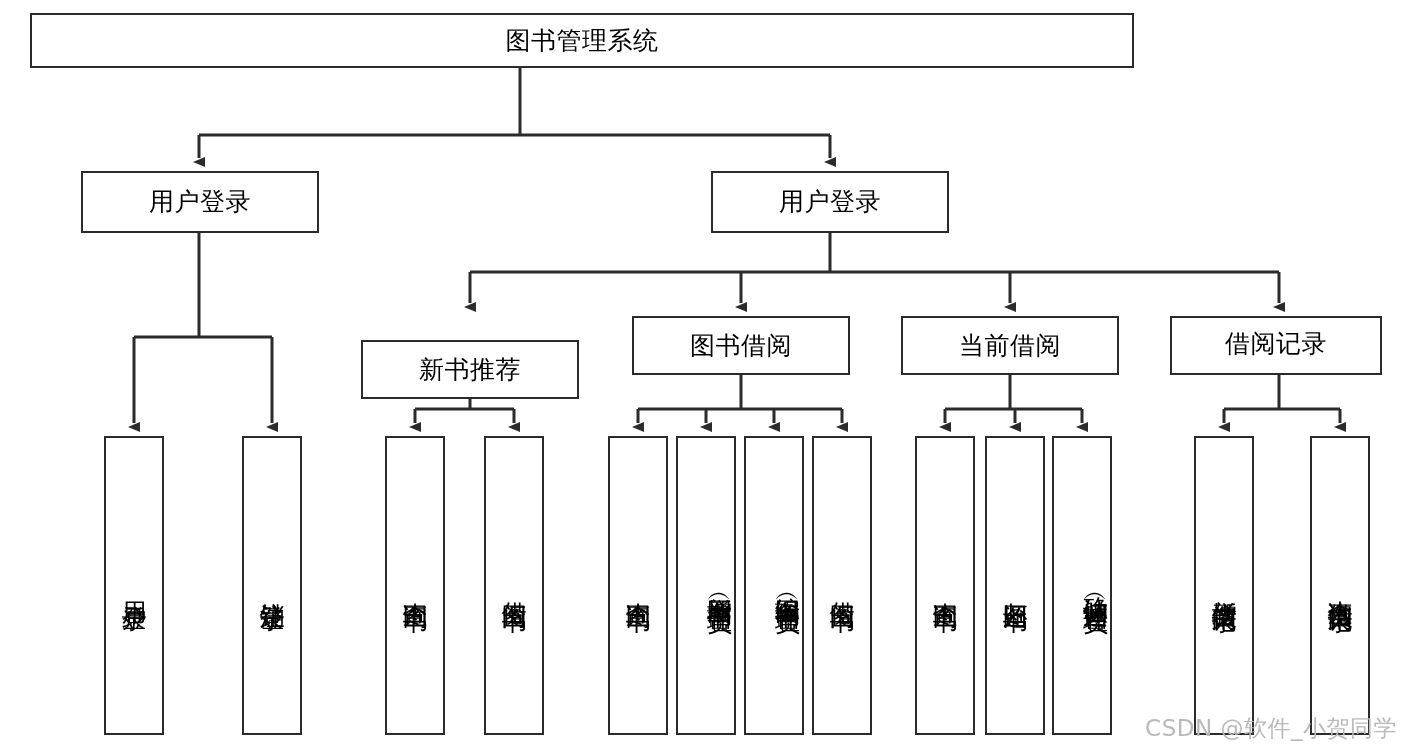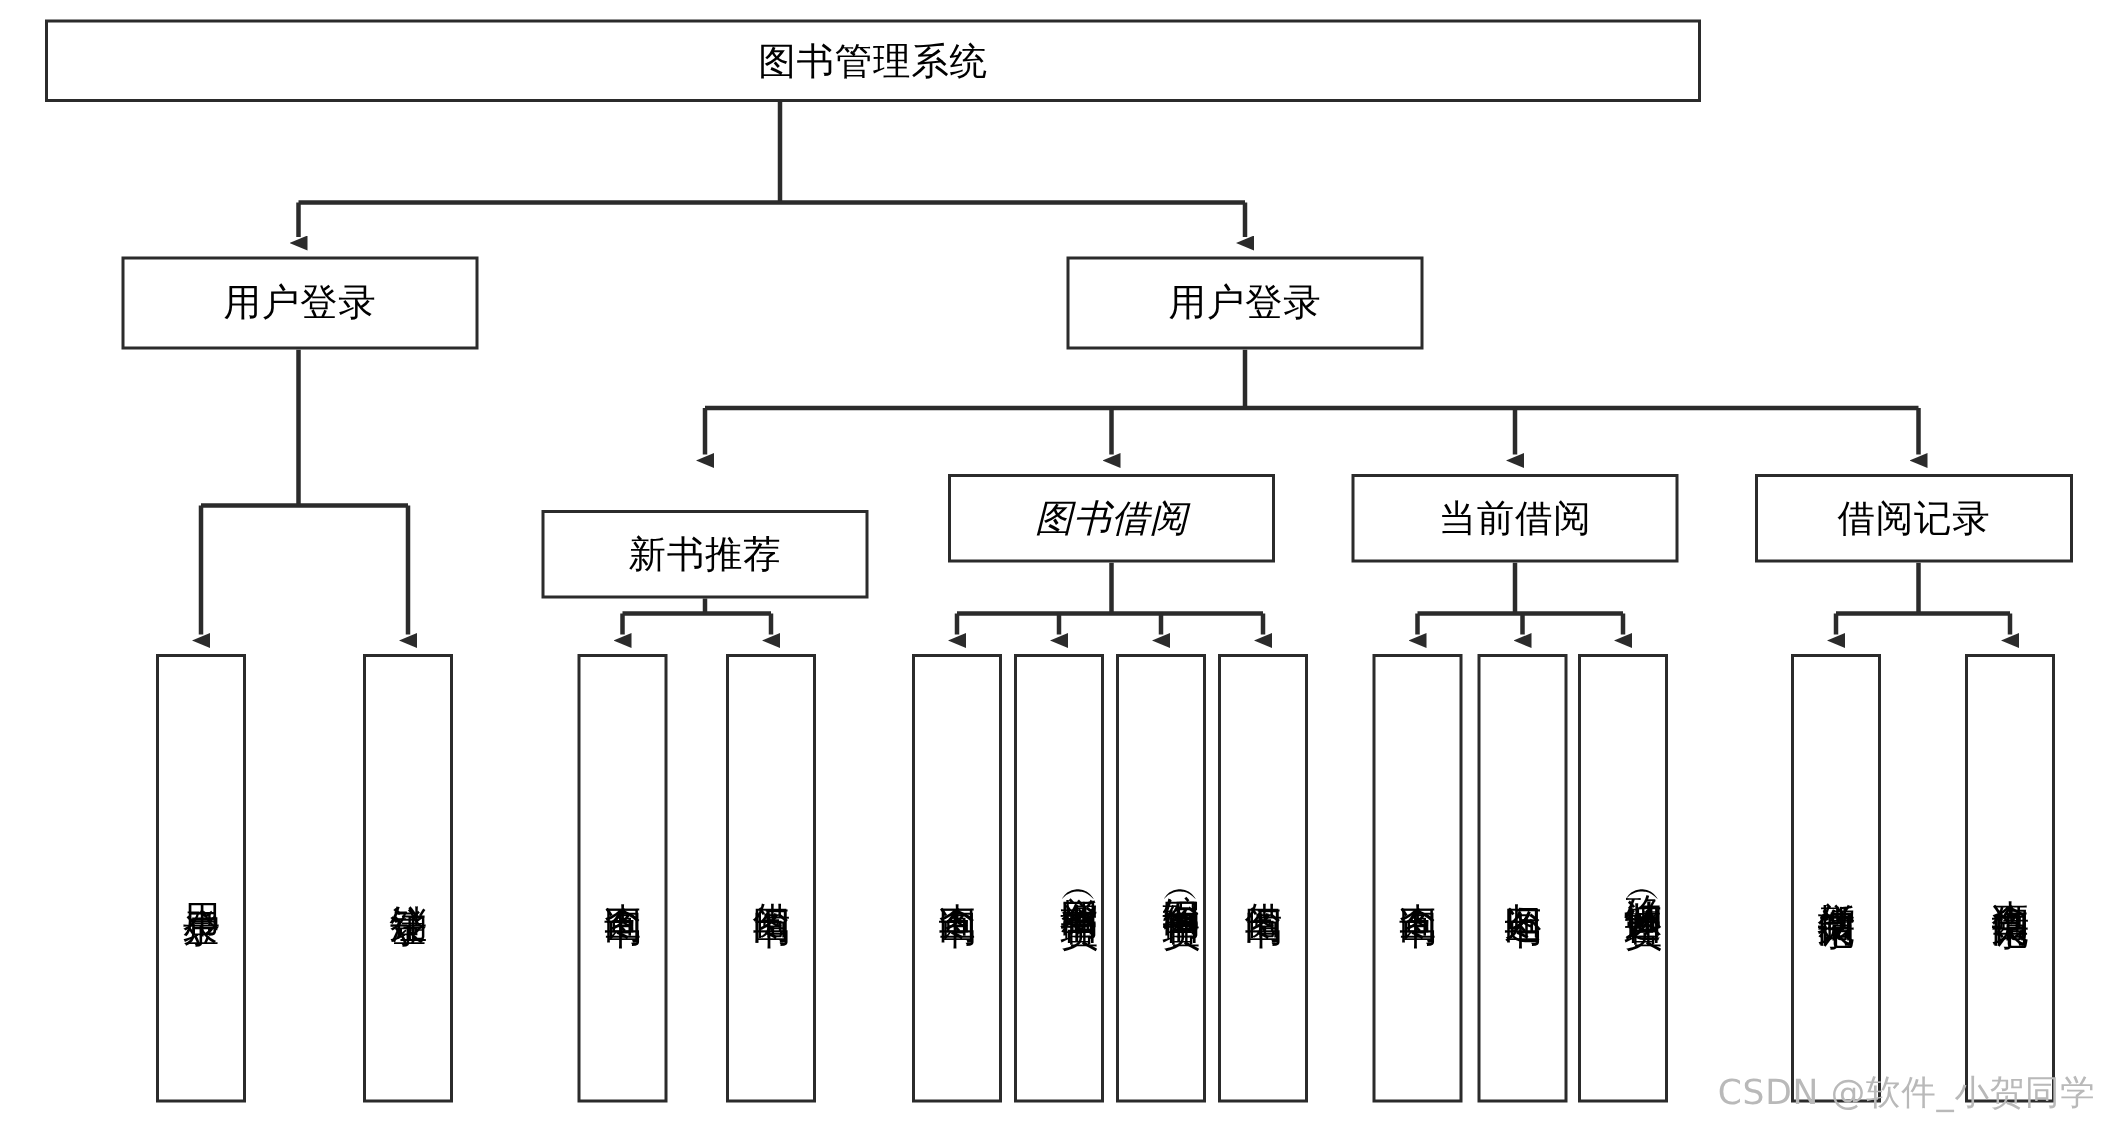--- a/index.html
+++ b/index.html
@@ -125,27 +125,27 @@
   <div class="node horiz" style="left:81px; top:171px; width:238px; height:62px;">
     <span class="label">用户登录</span>
   </div>
   <div class="node horiz" style="left:711px; top:171px; width:238px; height:62px;">
     <span class="label">用户登录</span>
   </div>
 
   <div class="node horiz" style="left:361px; top:316px; width:218px; height:59px;margin-top:24px;">
     <span class="label">新书推荐</span>
   </div>
-  <div class="node horiz" style="left:632px; top:316px; width:218px; height:59px;font-style:italic;">
+  <div class="node horiz" style="left:632px; top:316px; width:218px; height:59px;">
     <span class="label">图书借阅</span>
   </div>
   <div class="node horiz" style="left:901px; top:316px; width:218px; height:59px;">
     <span class="label">当前借阅</span>
   </div>
-  <div class="node horiz" style="left:1170px; top:316px; width:212px; height:59px;">
+  <div class="node horiz" style="left:1170px; top:316px; width:212px; height:59px;font-family:Liberation Mono, monospace;">
     <span class="label">借阅记录</span>
   </div>
 
   <div class="node vert" style="left:104px; top:436px; width:60px; height:299px;">
     <span class="label">用户登录</span>
   </div>
   <div class="node vert" style="left:242px; top:436px; width:60px; height:299px;">
     <span class="label">注销登录</span>
   </div>
 

